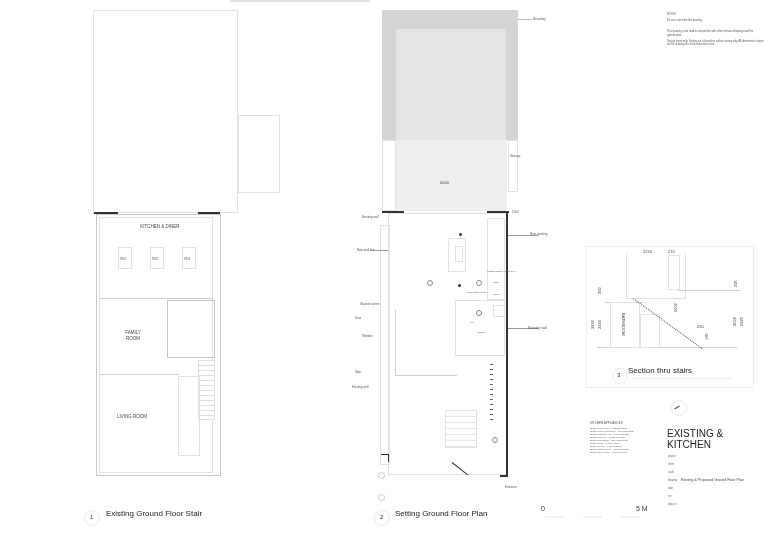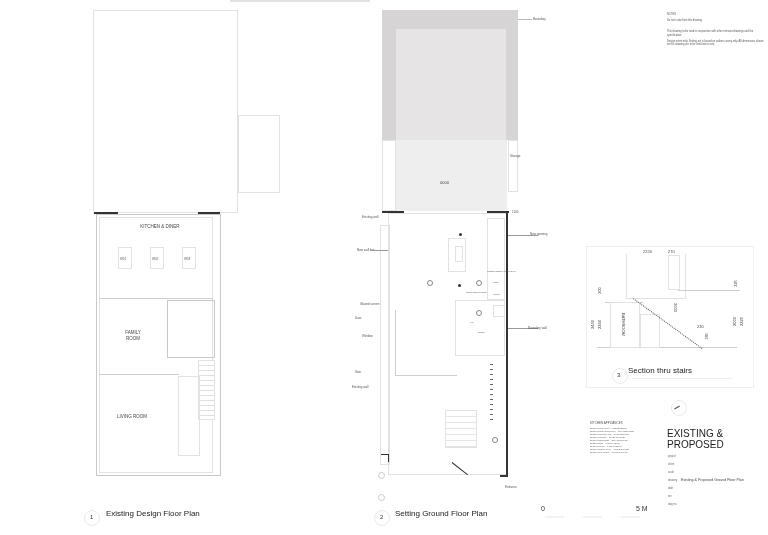--- a/index.html
+++ b/index.html
@@ -59,21 +59,21 @@
   <div class="wall" style="left:167px; top:300px; width:48px; height:58px;"></div>
 
   <div class="thin" style="left:198px; top:360px; width:17px; height:60px; background:repeating-linear-gradient(180deg,#fff 0 4px,#e0e0e0 4px 5px);"></div>
   <div class="line" style="left:99px; top:374px; width:80px; height:1px;"></div>
 
   <div class="thin" style="left:178px; top:376px; width:22px; height:80px; border-radius:0 0 0 0;"></div>
   <div class="label" style="left:112px; top:414px; width:40px;">LIVING ROOM</div>
 
   <div class="circle" style="left:84px; top:510px;"></div>
   <div class="num" style="left:90px; top:514px;">1</div>
-  <div class="title" style="left:106px; top:509px;">Existing Design Floor Plan</div>
+  <div class="title" style="left:106px; top:509px;">Existing Ground Floor Stair</div>
 </div>
 
 <div>
 
   <div class="abs" style="left:382px; top:10px; width:136px; height:130px; background:#d6d4d5;"></div>
   <div class="abs" style="left:396px; top:29px; width:110px; height:111px; background:#e6e4e5;"></div>
 
   <div class="abs" style="left:396px; top:140px; width:111px; height:71px; background:#efeeee;"></div>
   <div class="thin" style="left:382px; top:140px; width:14px; height:71px;"></div>
   <div class="thin" style="left:508px; top:140px; width:10px; height:52px;"></div>
@@ -185,21 +185,21 @@
     <div>Bosch washer dryer - WKD28541GB</div>
     <div>Bosch wine cooler - KUW20VHF0G</div>
   </div>
 </div>
 
 <div class="circle" style="left:671px; top:400px; width:14px; height:14px;"></div>
 <div class="abs" style="left:674px; top:407px; width:6px; height:1px; background:#555; transform:rotate(-30deg);"></div>
 
 <div class="abs" style="left:667px; top:428px; width:100px;">
   <div style="font-size:10px; color:#222; line-height:11px;">EXISTING &amp;</div>
-  <div style="font-size:10px; color:#222; line-height:11px;">PROPOSED</div>
+  <div style="font-size:10px; color:#222; line-height:11px;">KITCHEN</div>
 </div>
 <div class="tb-row" style="left:668px; top:455px;">project</div>
 <div class="tb-row" style="left:668px; top:463px;">client</div>
 <div class="tb-row" style="left:668px; top:471px;">scale</div>
 <div class="tb-row" style="left:668px; top:479px;">drawing</div>
 <div class="tb-row" style="left:681px; top:478px; font-size:3.6px; color:#444;">Existing &amp; Proposed Ground Floor Plan</div>
 <div class="tb-row" style="left:668px; top:487px;">date</div>
 <div class="tb-row" style="left:668px; top:495px;">rev</div>
 <div class="tb-row" style="left:668px; top:503px;">dwg no</div>
 

